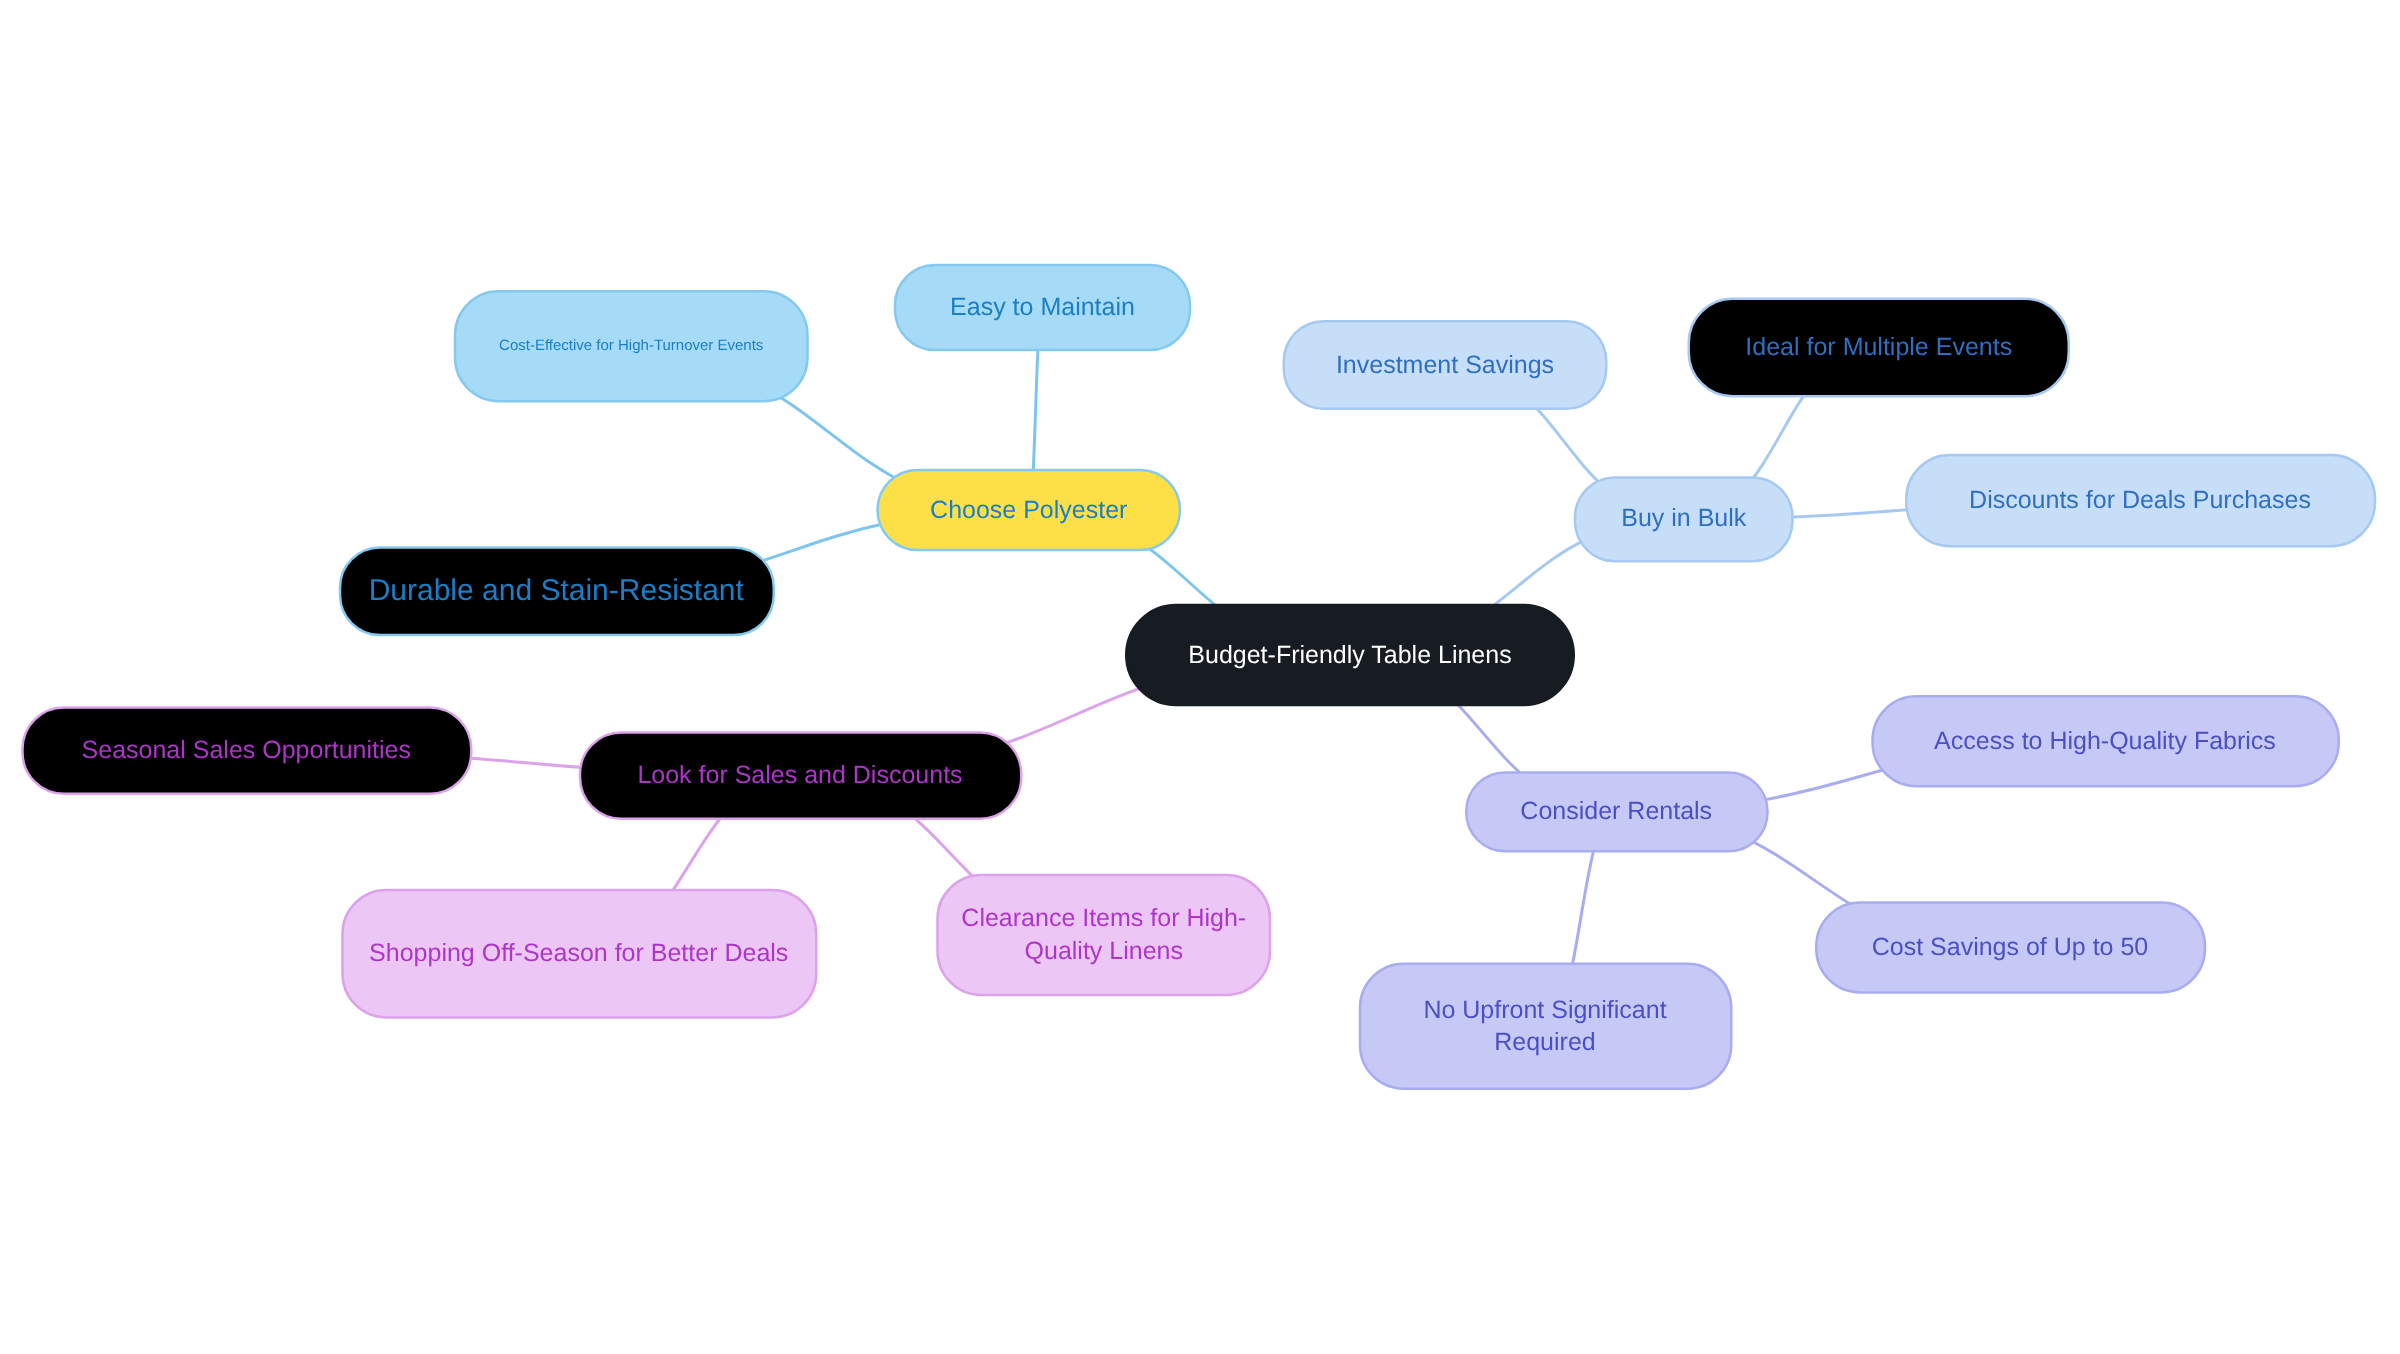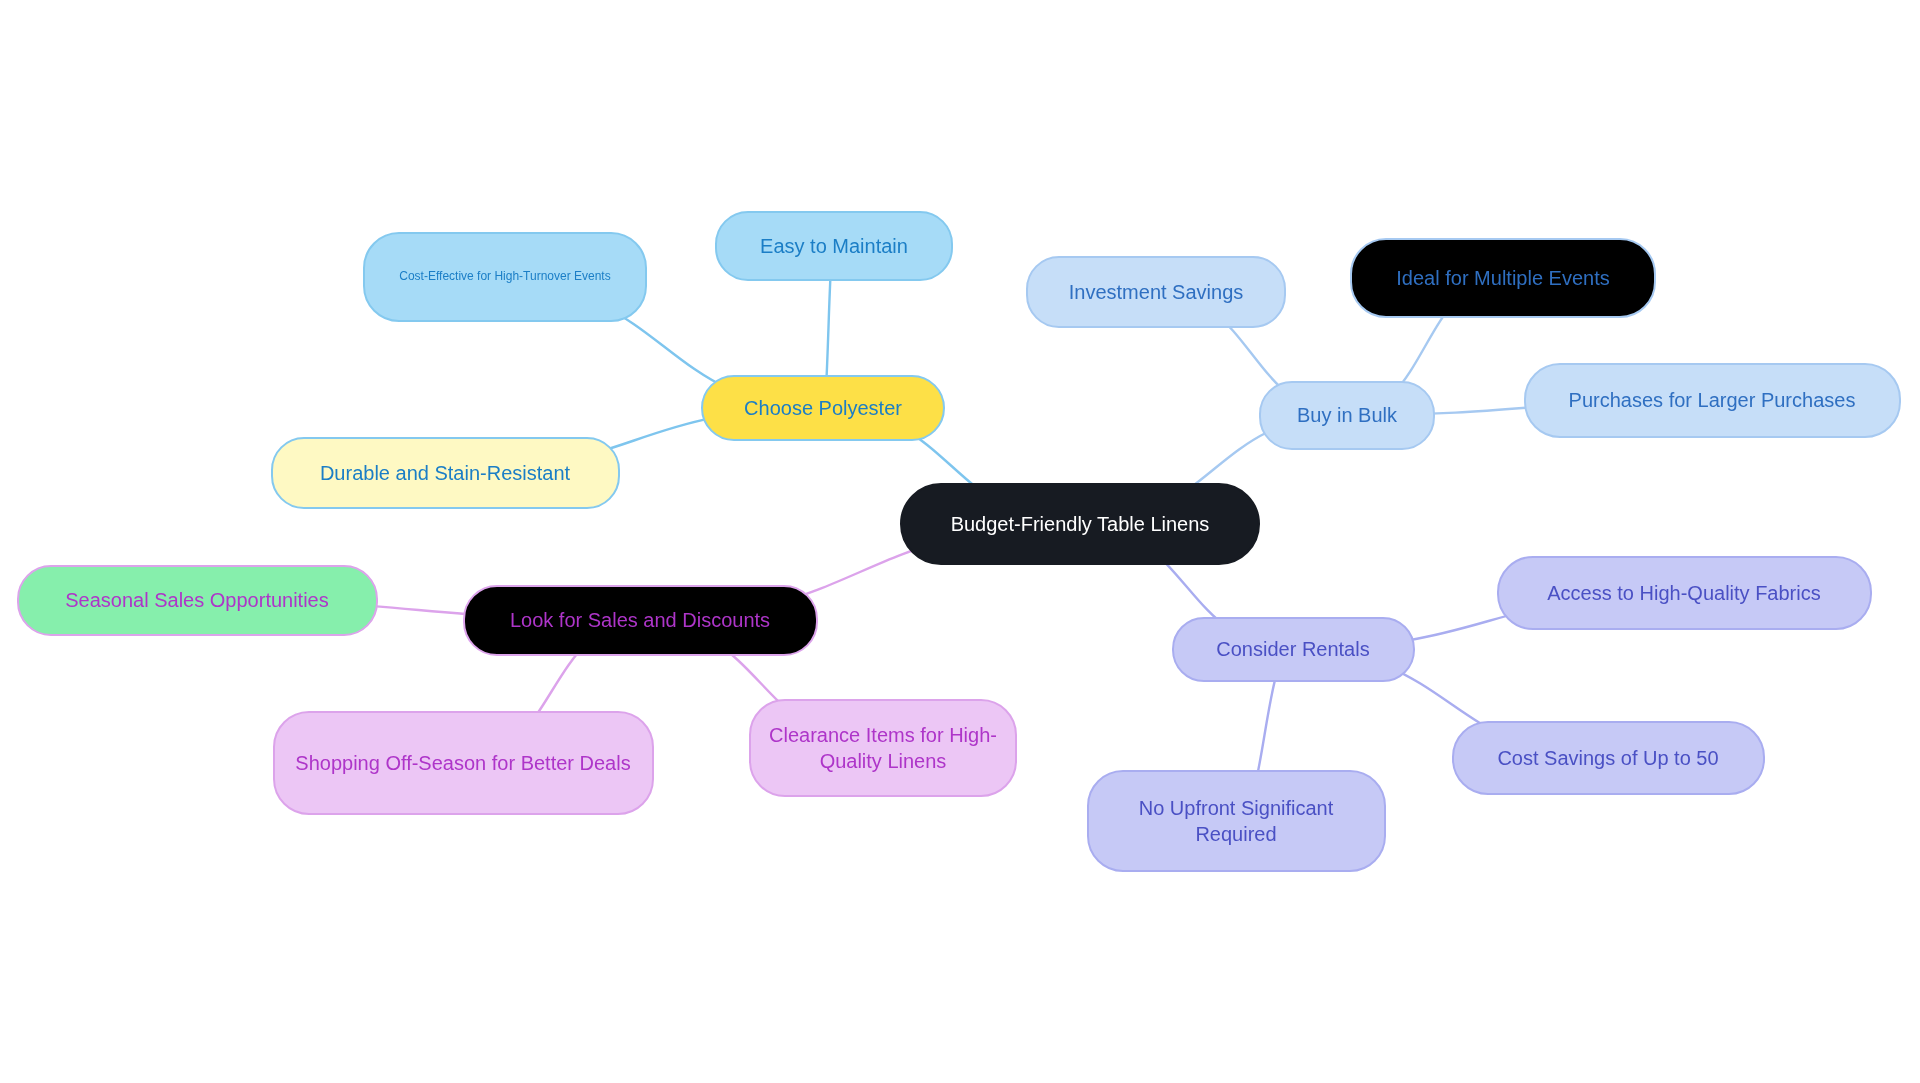--- a/index.html
+++ b/index.html
@@ -70,51 +70,51 @@
       </div>
       <div class="mm-node" style="left: 701px; top: 375px; width: 244px; height: 66px; background: #fde047; border-color: rgb(132, 201, 239); color: rgb(27, 126, 198); font-size: 20px; border-radius: 33px;">
         <span class="lbl">Choose Polyester</span>
       </div>
       <div class="mm-node" style="left: 715px; top: 211px; width: 238px; height: 70px; background: rgb(166, 219, 247); border-color: rgb(132, 201, 239); color: rgb(27, 126, 198); font-size: 20px; border-radius: 33px;">
         <span class="lbl">Easy to Maintain</span>
       </div>
       <div class="mm-node" style="left: 363px; top: 232px; width: 284px; height: 90px; background: rgb(166, 219, 247); border-color: rgb(132, 201, 239); color: rgb(27, 126, 198); font-size: 12px; border-radius: 36px;">
         <span class="lbl">Cost-Effective for High-Turnover Events</span>
       </div>
-      <div class="mm-node" style="left: 270.5px; top: 437px; width: 349px; height: 72px; background: #fef9c3; border-color: rgb(132, 201, 239); color: rgb(27, 126, 198); font-size: 20px; border-radius: 33px;">
+      <div class="mm-node" style="left: 270.5px; top: 437px; width: 349px; height: 72px; background: #000000; border-color: rgb(132, 201, 239); color: rgb(27, 126, 198); font-size: 24px; border-radius: 33px;">
         <span class="lbl">Durable and Stain-Resistant</span>
       </div>
       <div class="mm-node" style="left: 1259px; top: 380.5px; width: 176px; height: 69px; background: rgb(198, 222, 248); border-color: rgb(166, 201, 241); color: rgb(47, 111, 193); font-size: 20px; border-radius: 33px;">
         <span class="lbl">Buy in Bulk</span>
       </div>
       <div class="mm-node" style="left: 1026px; top: 256px; width: 260px; height: 72px; background: rgb(198, 222, 248); border-color: rgb(166, 201, 241); color: rgb(47, 111, 193); font-size: 20px; border-radius: 33px;">
         <span class="lbl">Investment Savings</span>
       </div>
       <div class="mm-node" style="left: 1350px; top: 238px; width: 306px; height: 80px; background: #000000; border-color: rgb(166, 201, 241); color: rgb(47, 111, 193); font-size: 20px; border-radius: 36px;">
         <span class="lbl">Ideal for Multiple Events</span>
       </div>
       <div class="mm-node" style="left: 1523.5px; top: 362.5px; width: 377px; height: 75px; background: rgb(198, 222, 248); border-color: rgb(166, 201, 241); color: rgb(47, 111, 193); font-size: 20px; border-radius: 36px;">
-        <span class="lbl">Purchases for Larger Purchases</span>
+        <span class="lbl">Discounts for Deals Purchases</span>
       </div>
       <div class="mm-node" style="left: 1171.5px; top: 616.5px; width: 243px; height: 65px; background: rgb(198, 201, 246); border-color: rgb(169, 173, 240); color: rgb(74, 80, 196); font-size: 20px; border-radius: 32px;">
         <span class="lbl">Consider Rentals</span>
       </div>
       <div class="mm-node" style="left: 1496.5px; top: 556px; width: 375px; height: 74px; background: rgb(198, 201, 246); border-color: rgb(169, 173, 240); color: rgb(74, 80, 196); font-size: 20px; border-radius: 36px;">
         <span class="lbl">Access to High-Quality Fabrics</span>
       </div>
       <div class="mm-node" style="left: 1451.5px; top: 721px; width: 313px; height: 74px; background: rgb(198, 201, 246); border-color: rgb(169, 173, 240); color: rgb(74, 80, 196); font-size: 20px; border-radius: 36px;">
         <span class="lbl">Cost Savings of Up to 50</span>
       </div>
       <div class="mm-node" style="left: 1086.5px; top: 770px; width: 299px; height: 102px; background: rgb(198, 201, 246); border-color: rgb(169, 173, 240); color: rgb(74, 80, 196); font-size: 20px; border-radius: 36px;">
         <span class="lbl">No Upfront Significant Required</span>
       </div>
       <div class="mm-node" style="left: 462.5px; top: 584.5px; width: 355px; height: 71px; background: #000000; border-color: rgb(220, 163, 235); color: rgb(174, 53, 201); font-size: 20px; border-radius: 34px;">
         <span class="lbl">Look for Sales and Discounts</span>
       </div>
-      <div class="mm-node" style="left: 16.5px; top: 564.5px; width: 361px; height: 71px; background: #86efac; border-color: rgb(220, 163, 235); color: rgb(174, 53, 201); font-size: 20px; border-radius: 34px; text-align: center;">
+      <div class="mm-node" style="left: 16.5px; top: 564.5px; width: 361px; height: 71px; background: #000000; border-color: rgb(220, 163, 235); color: rgb(174, 53, 201); font-size: 20px; border-radius: 34px; text-align: center;">
         <span class="lbl">Seasonal Sales Opportunities</span>
       </div>
       <div class="mm-node" style="left: 272.5px; top: 711px; width: 381px; height: 104px; background: rgb(236, 198, 245); border-color: rgb(220, 163, 235); color: rgb(174, 53, 201); font-size: 20px; border-radius: 36px;">
         <span class="lbl">Shopping Off-Season for Better Deals</span>
       </div>
       <div class="mm-node" style="left: 749px; top: 699px; width: 268px; height: 98px; background: rgb(236, 198, 245); border-color: rgb(220, 163, 235); color: rgb(174, 53, 201); font-size: 20px; border-radius: 36px;">
         <span class="lbl">Clearance Items for High-Quality Linens</span>
       </div>
     </div>
 </div>

